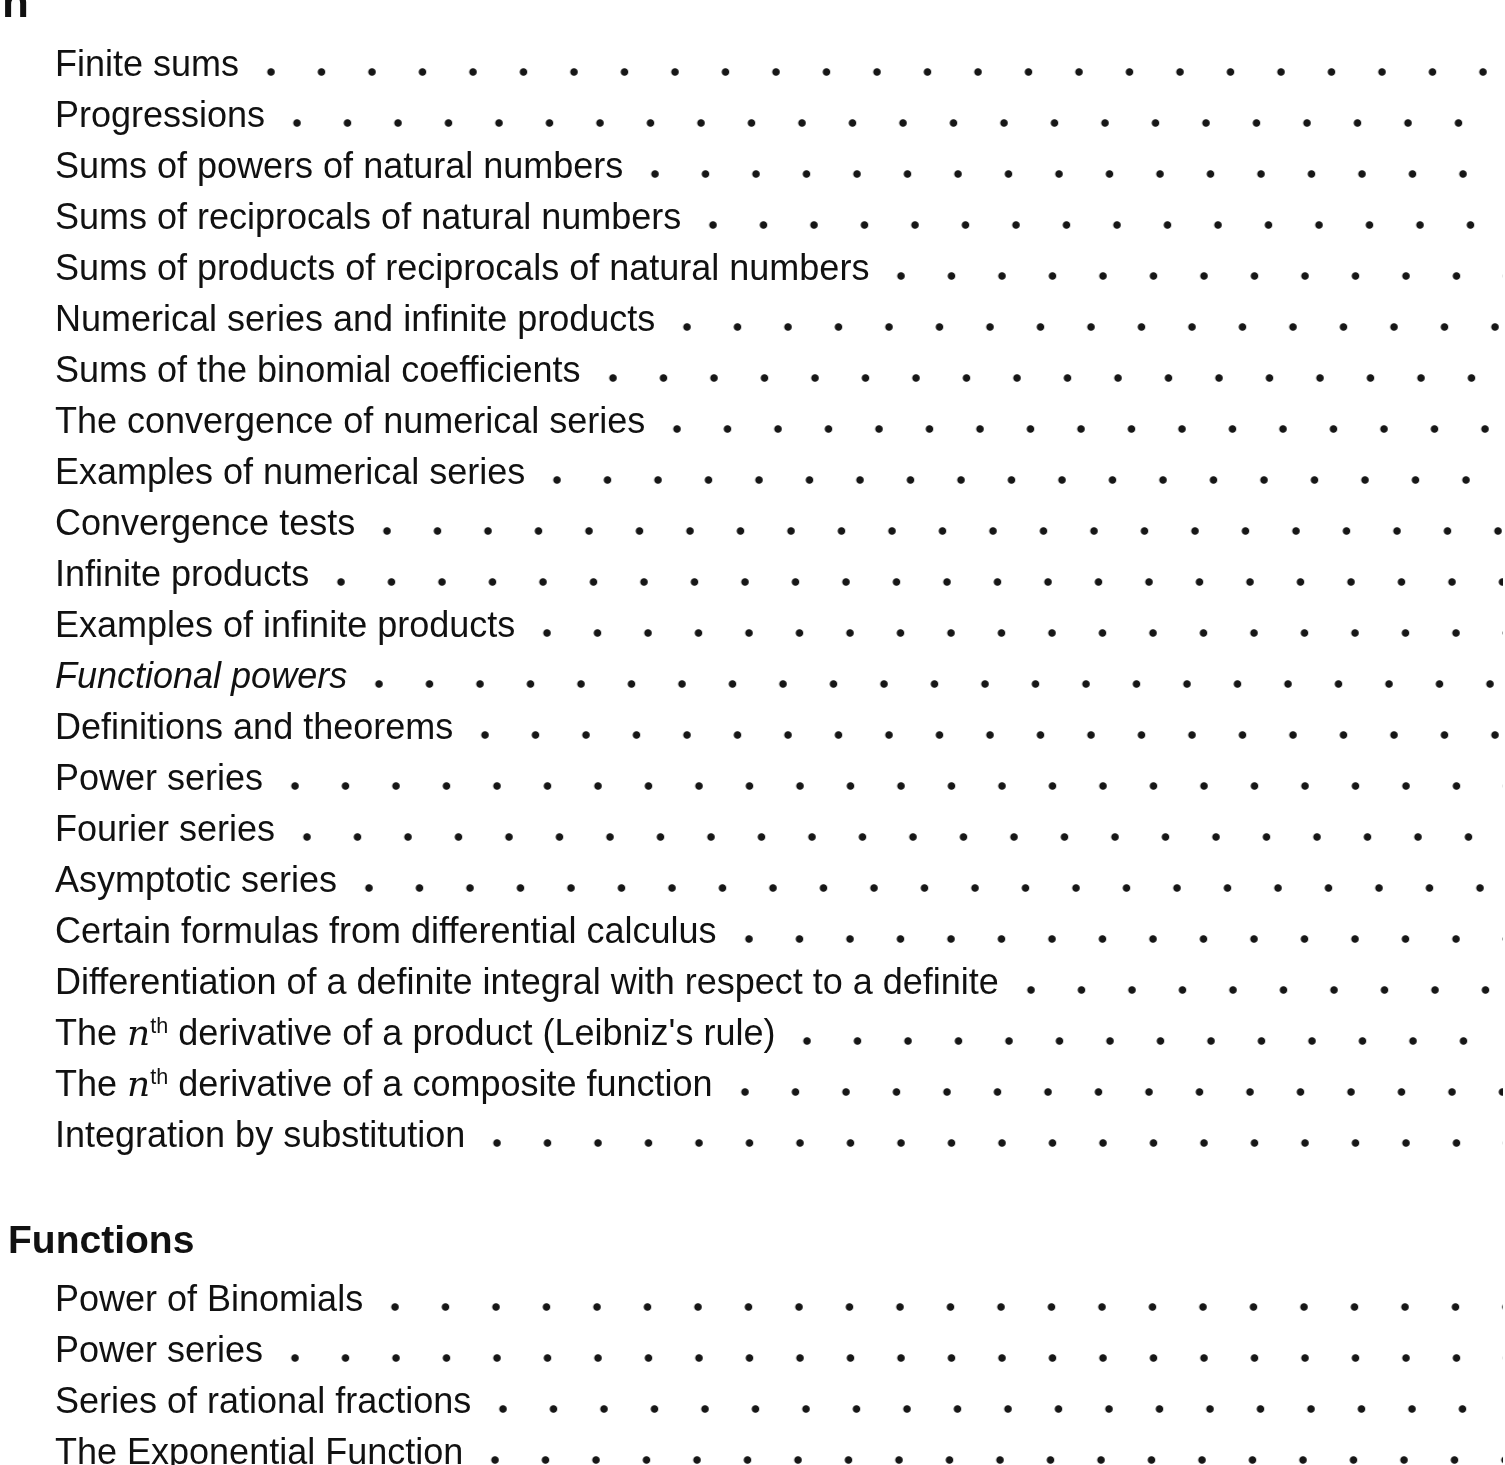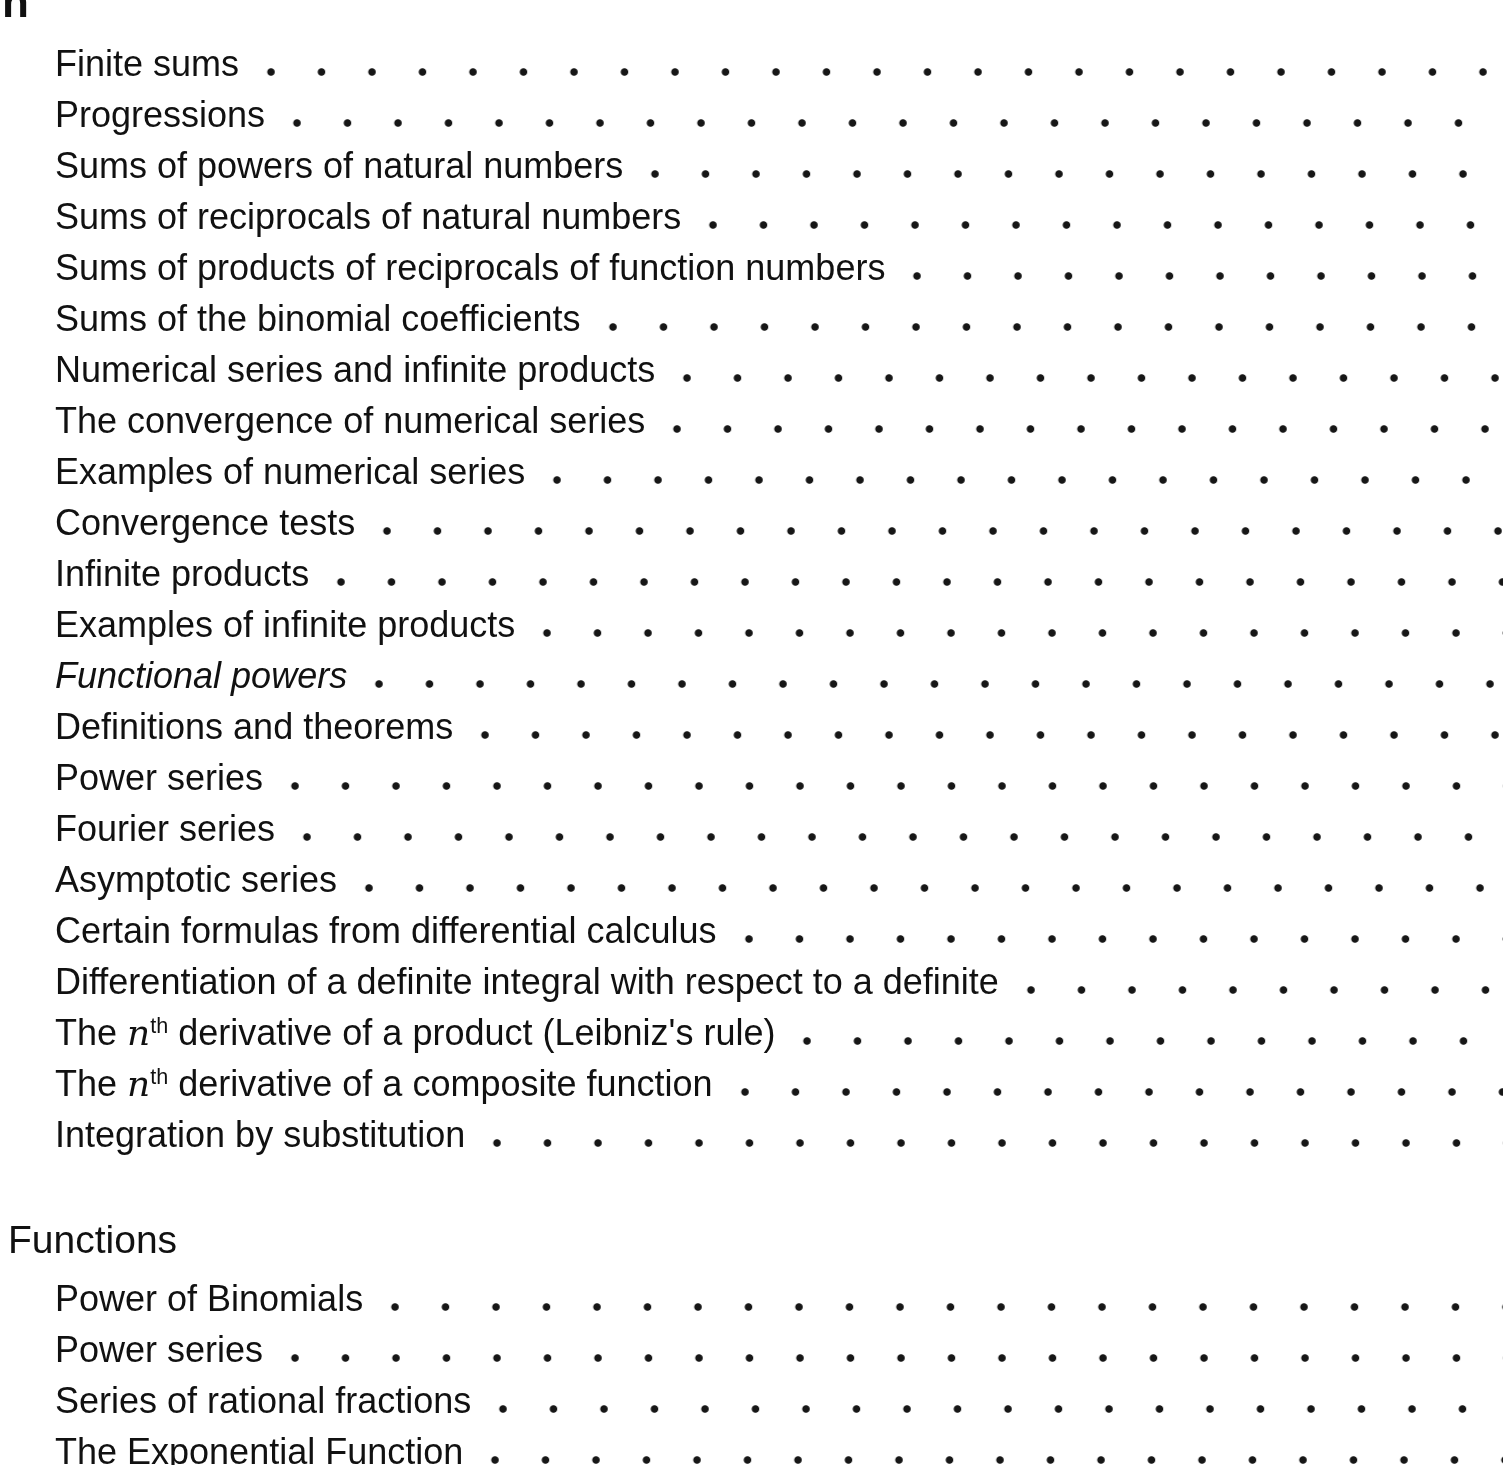--- a/index.html
+++ b/index.html
@@ -33,21 +33,21 @@
   .lbl { white-space: nowrap; }
   .lbl.it { font-style: italic; }
   .leader {
     flex: 1 1 auto;
     margin-left: 6px;
     background-image: radial-gradient(circle at 26px 34px, #161616 3.3px, rgba(0,0,0,0) 4.2px);
     background-size: 50.5px 51px;
     background-repeat: repeat-x;
   }
   .sec-heading {
-    font-weight: 400;
+    font-weight: 700;
     font-size: 39px;
     line-height: 51px;
     margin: 54px 0 0 8px;
   }
   .mvar {
     font-family: "DejaVu Serif", serif;
     font-style: italic;
   }
   .sup {
     font-size: 0.6em;
@@ -78,35 +78,35 @@
     <span class="lbl">Sums of powers of natural numbers</span>
     <span class="leader"></span>
   </div>
 
   <div class="row">
     <span class="lbl">Sums of reciprocals of natural numbers</span>
     <span class="leader"></span>
   </div>
 
   <div class="row">
-    <span class="lbl">Sums of products of reciprocals of function numbers</span>
+    <span class="lbl">Sums of products of reciprocals of natural numbers</span>
+    <span class="leader"></span>
+  </div>
+
+  <div class="row">
+    <span class="lbl">Numerical series and infinite products</span>
     <span class="leader"></span>
   </div>
 
   <div class="row">
     <span class="lbl">Sums of the binomial coefficients</span>
     <span class="leader"></span>
   </div>
 
   <div class="row">
-    <span class="lbl">Numerical series and infinite products</span>
-    <span class="leader"></span>
-  </div>
-
-  <div class="row">
     <span class="lbl">The convergence of numerical series</span>
     <span class="leader"></span>
   </div>
 
   <div class="row">
     <span class="lbl">Examples of numerical series</span>
     <span class="leader"></span>
   </div>
 
   <div class="row">

